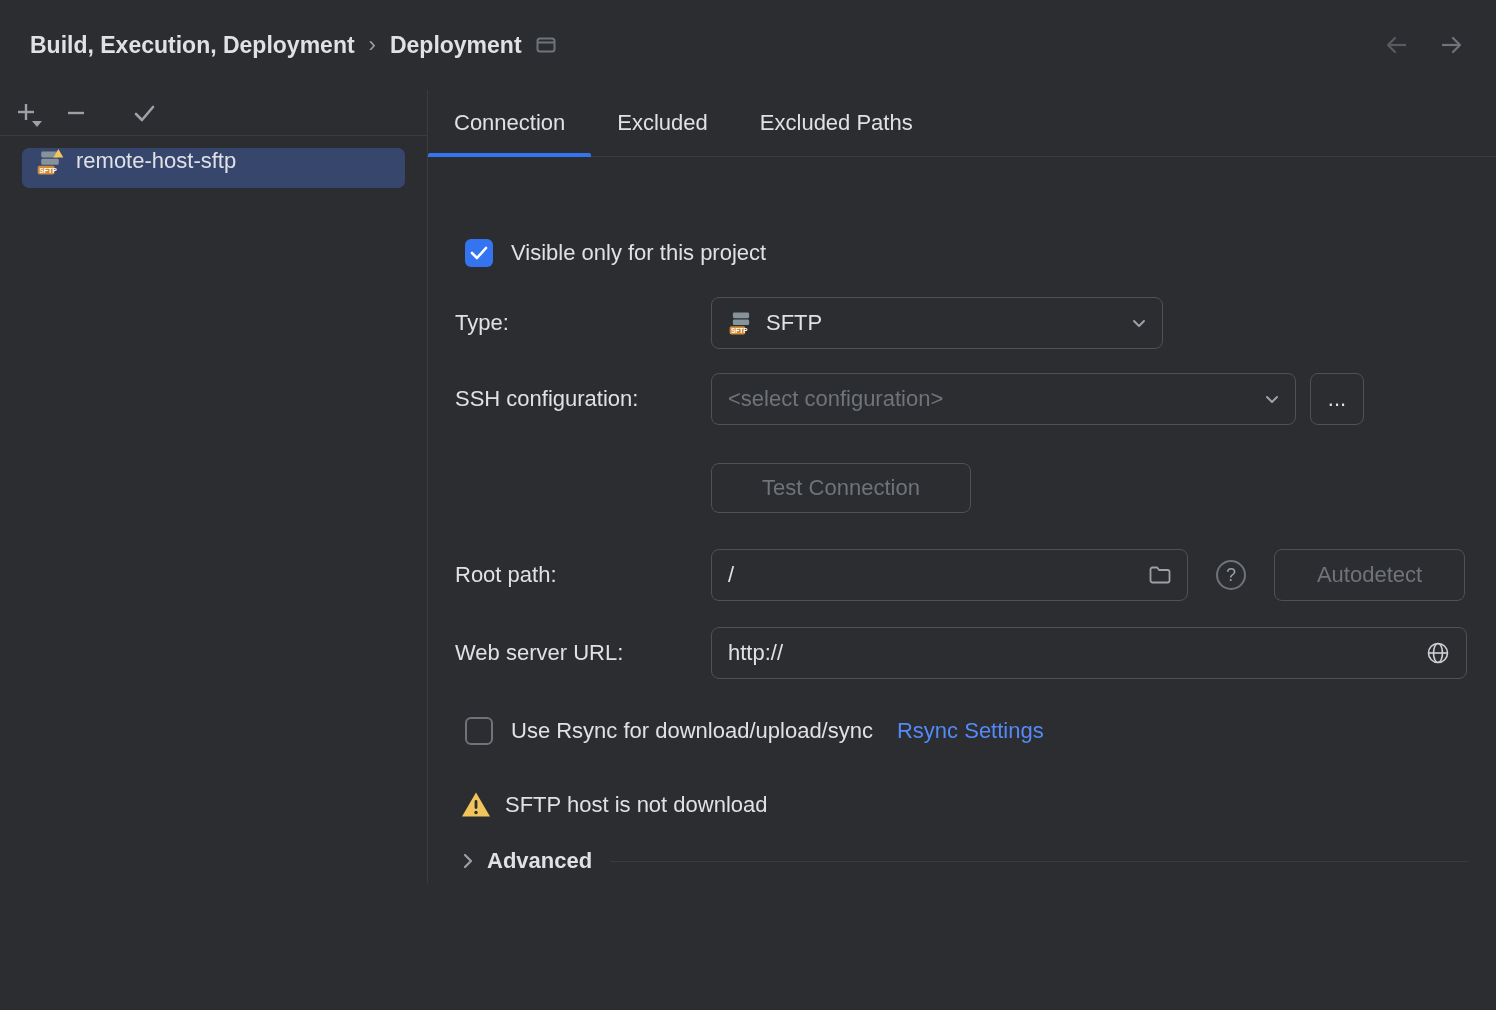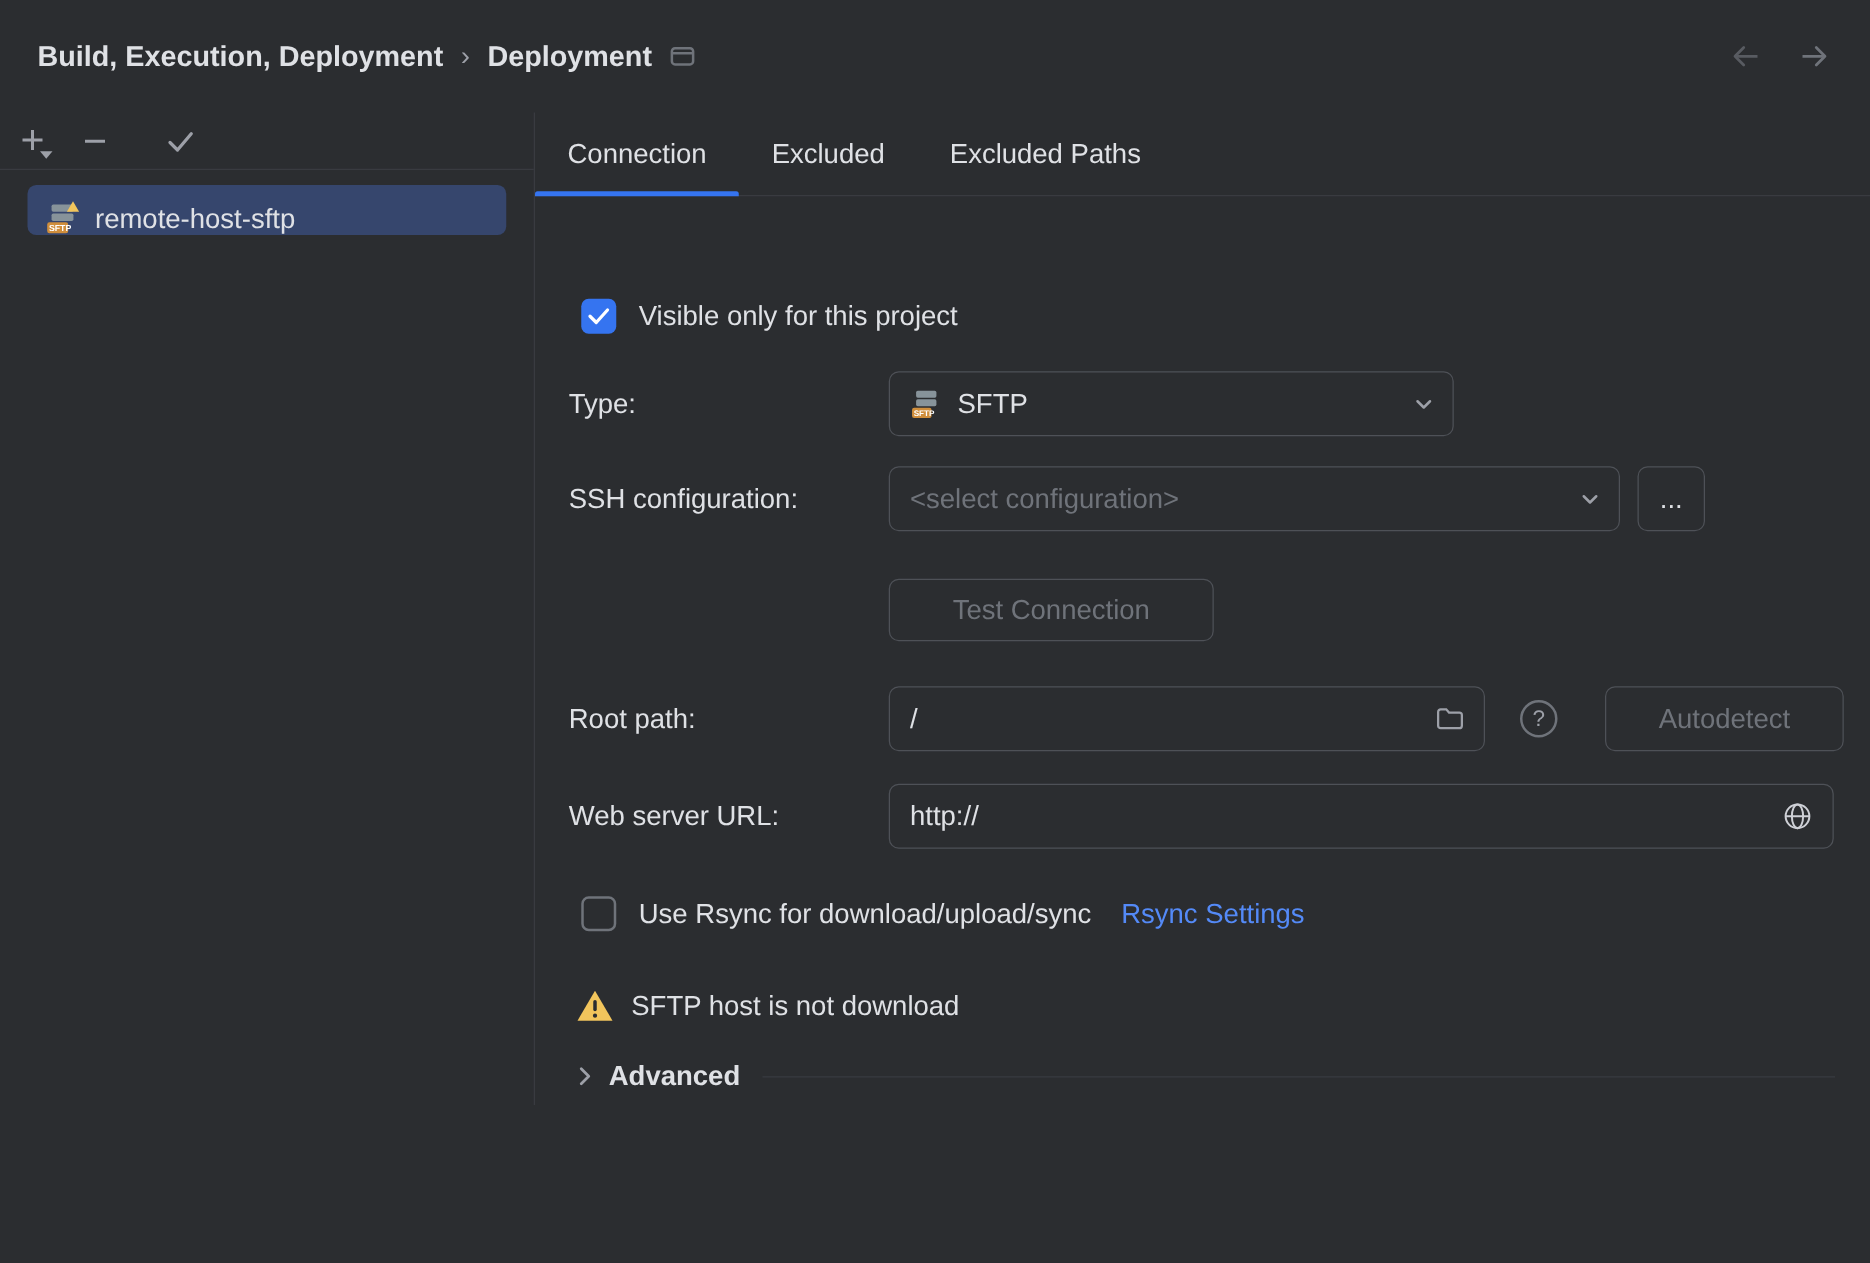--- a/index.html
+++ b/index.html
@@ -22,21 +22,21 @@
   .nav-arrows { display:flex; align-items:center; gap:28px; }
   .icon-btn { display:inline-flex; align-items:center; justify-content:center; width:28px; height:28px; cursor:pointer; background:none; border:none; }
 
   
   .split { flex:1; display:flex; min-height:0; }
   .sidebar { width:428px; flex:0 0 428px; border-right:1px solid #393b40; display:flex; flex-direction:column; }
   .sidebar-toolbar { height:46px; flex:0 0 46px; display:flex; align-items:center; gap:22px; padding:0 12px; border-bottom:1px solid #393b40; }
   .toolbar-plus-wrap { position:relative; }
   .plus-caret { position:absolute; right:-2px; bottom:0px; width:0; height:0; border-left:5px solid transparent; border-right:5px solid transparent; border-top:6px solid #9da0a8; }
   .server-list { padding:12px 22px 0 22px; }
-  .list-item { height:40px; display:flex; align-items:flex-end; gap:12px; padding:0 14px; border-radius:7px; font-size:22px; color:#dfe1e5; cursor:pointer; }
+  .list-item { height:40px; display:flex; align-items:flex-start; gap:12px; padding:0 14px; border-radius:7px; font-size:22px; color:#dfe1e5; cursor:pointer; }
   .list-item.selected { background:#36466d; }
 
   
   .main { flex:1; display:flex; flex-direction:column; min-width:0;gap:44px; }
   .tabs { height:67px; flex:0 0 67px; display:flex; align-items:center; border-bottom:1px solid #393b40; }
   .tab { position:relative; height:100%; display:flex; align-items:center; padding:0 26px; font-size:22px; color:#dfe1e5; cursor:pointer; }
   .tab.active::after { content:""; position:absolute; left:0; right:0; bottom:-1px; height:4px; background:#3574f0; border-radius:2px 2px 0 0; }
 
   .form { padding:0 28px 0 27px; overflow:hidden; }
 
@@ -215,21 +215,21 @@
           <div class="row-control">
             <div class="field" style="width:477px; justify-content:space-between;">
               <span>/</span>
               <span>
                 <svg width="22" height="18" viewBox="0 0 22 18" fill="none">
                   <path d="M1.5 3.5 A2 2 0 0 1 3.5 1.5 H8 L10.2 4 H18.5 A2 2 0 0 1 20.5 6 V14.5 A2 2 0 0 1 18.5 16.5 H3.5 A2 2 0 0 1 1.5 14.5 Z" stroke="#9da0a8" stroke-width="1.8"></path>
                 </svg>
               </span>
             </div>
             <span class="help-circle" style="margin-left:28px;">?</span>
-            <button class="btn disabled" style="width:191px; margin-left:38px;">Autodetect</button>
+            <button class="btn disabled" style="width:191px; margin-left:28px;">Autodetect</button>
           </div>
         </div>
 
         <div class="row" style="margin-top:26px;">
           <span class="row-label">Web server URL:</span>
           <div class="row-control">
             <div class="field" style="width:756px; justify-content:space-between;">
               <span>http://</span>
               <span>
                 <svg width="24" height="24" viewBox="0 0 24 24" fill="none" stroke="#ced0d6" stroke-width="1.6">

